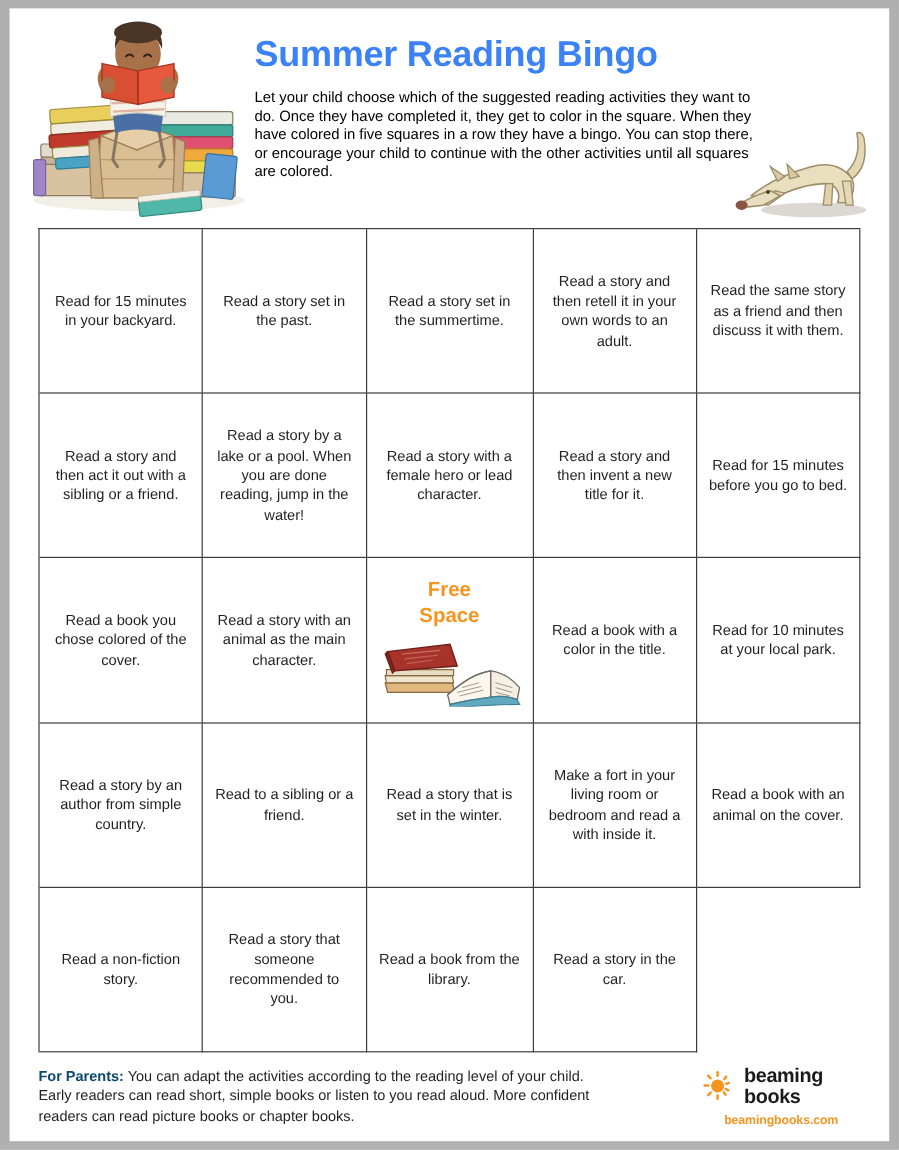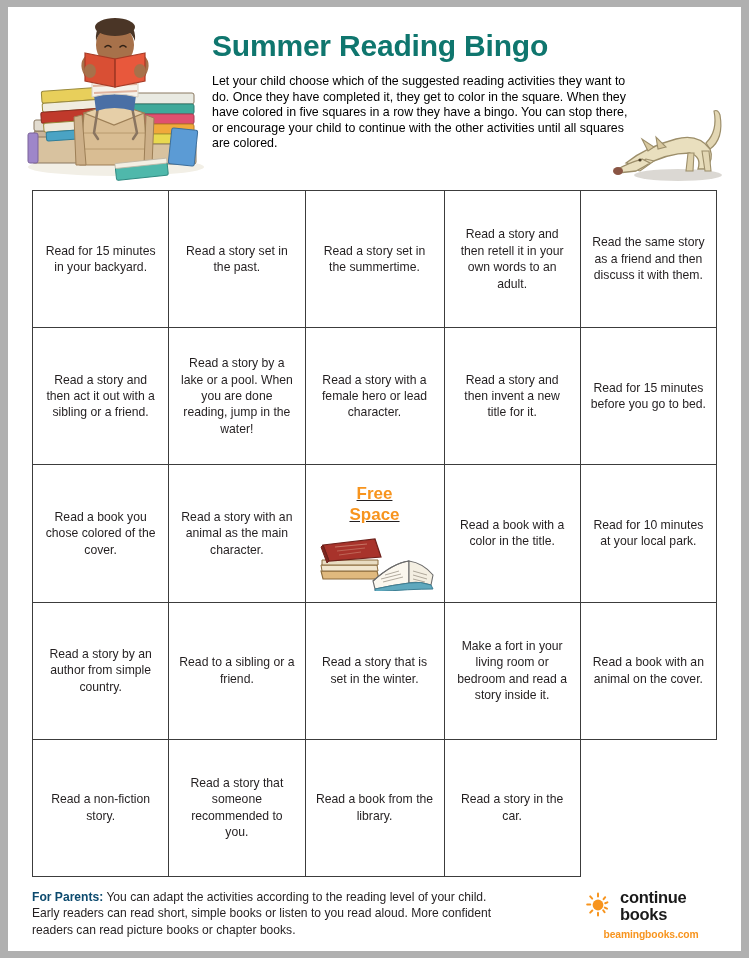--- a/index.html
+++ b/index.html
@@ -26,21 +26,21 @@
     position: absolute;
     left: 12px; top: 8px;
     width: 192px; height: 170px;
   }
   .header-text {
     position: absolute;
     left: 204px; top: 22px;
     width: 420px;
   }
   .title {
-    color: #0f766e;
+    color: #3b82f6;
     font-size: 30px;
     font-weight: bold;
     letter-spacing: -0.2px;
     line-height: 1.1;
   }
   .intro {
     margin-top: 12px;
     font-size: 12.4px;
     line-height: 15.6px;
     color: #000000;
@@ -70,22 +70,21 @@
     align-items: center;
     justify-content: center;
     text-align: center;
     padding: 6px 9px;
     font-size: 12.2px;
     line-height: 16.4px;
     color: #231f20;
   }
   .cell.free {
     padding-top: 10px;
-    justify-content: flex-end;
-    text-decoration: underline;
+    justify-content: center;
   }
   .free-label {
     color: #F7941E;
     font-size: 17px;
     font-weight: bold;
     line-height: 21px;
     margin-top: 4px;
   }
   .free-art { margin-top: 4px; }
 
@@ -291,21 +290,21 @@
           </g>
         </svg>
       </div>
     </div>
     <div class="cell">Read a book with a color in the title.</div>
     <div class="cell">Read for 10 minutes at your local park.</div>
 
     <div class="cell">Read a story by an author from simple country.</div>
     <div class="cell">Read to a sibling or a friend.</div>
     <div class="cell">Read a story that is set in the winter.</div>
-    <div class="cell">Make a fort in your living room or bedroom and read a story inside it.</div>
+    <div class="cell">Make a fort in your living room or bedroom and read a with inside it.</div>
     <div class="cell">Read a book with an animal on the cover.</div>
 
     <div class="cell">Read a non-fiction story.</div>
     <div class="cell">Read a story that someone recommended to you.</div>
     <div class="cell">Read a book from the library.</div>
     <div class="cell">Read a story in the car.</div>
   </div>
 
   <div class="footer">
     <div class="parents">
@@ -323,21 +322,21 @@
               <line x1="5.2" y1="22.6" x2="7.3" y2="20.5"></line>
               <line x1="13" y1="25.6" x2="13" y2="22.8"></line>
               <line x1="20.2" y1="7.2" x2="18.6" y2="9.2"></line>
               <line x1="22.4" y1="12.4" x2="20.2" y2="13.2"></line>
               <line x1="22.0" y1="18.6" x2="19.8" y2="17.6"></line>
               <line x1="19.6" y1="22.2" x2="18.2" y2="20.2"></line>
             </g>
           </svg>
         </span>
         <span class="brand-name">
-          <span style="display:block">continue</span>
+          <span style="display:block">beaming</span>
           <span style="display:block">books</span>
         </span>
       </div>
       <div class="brand-url">beamingbooks.com</div>
     </div>
   </div>
 
 </div>
 
 </body></html>

